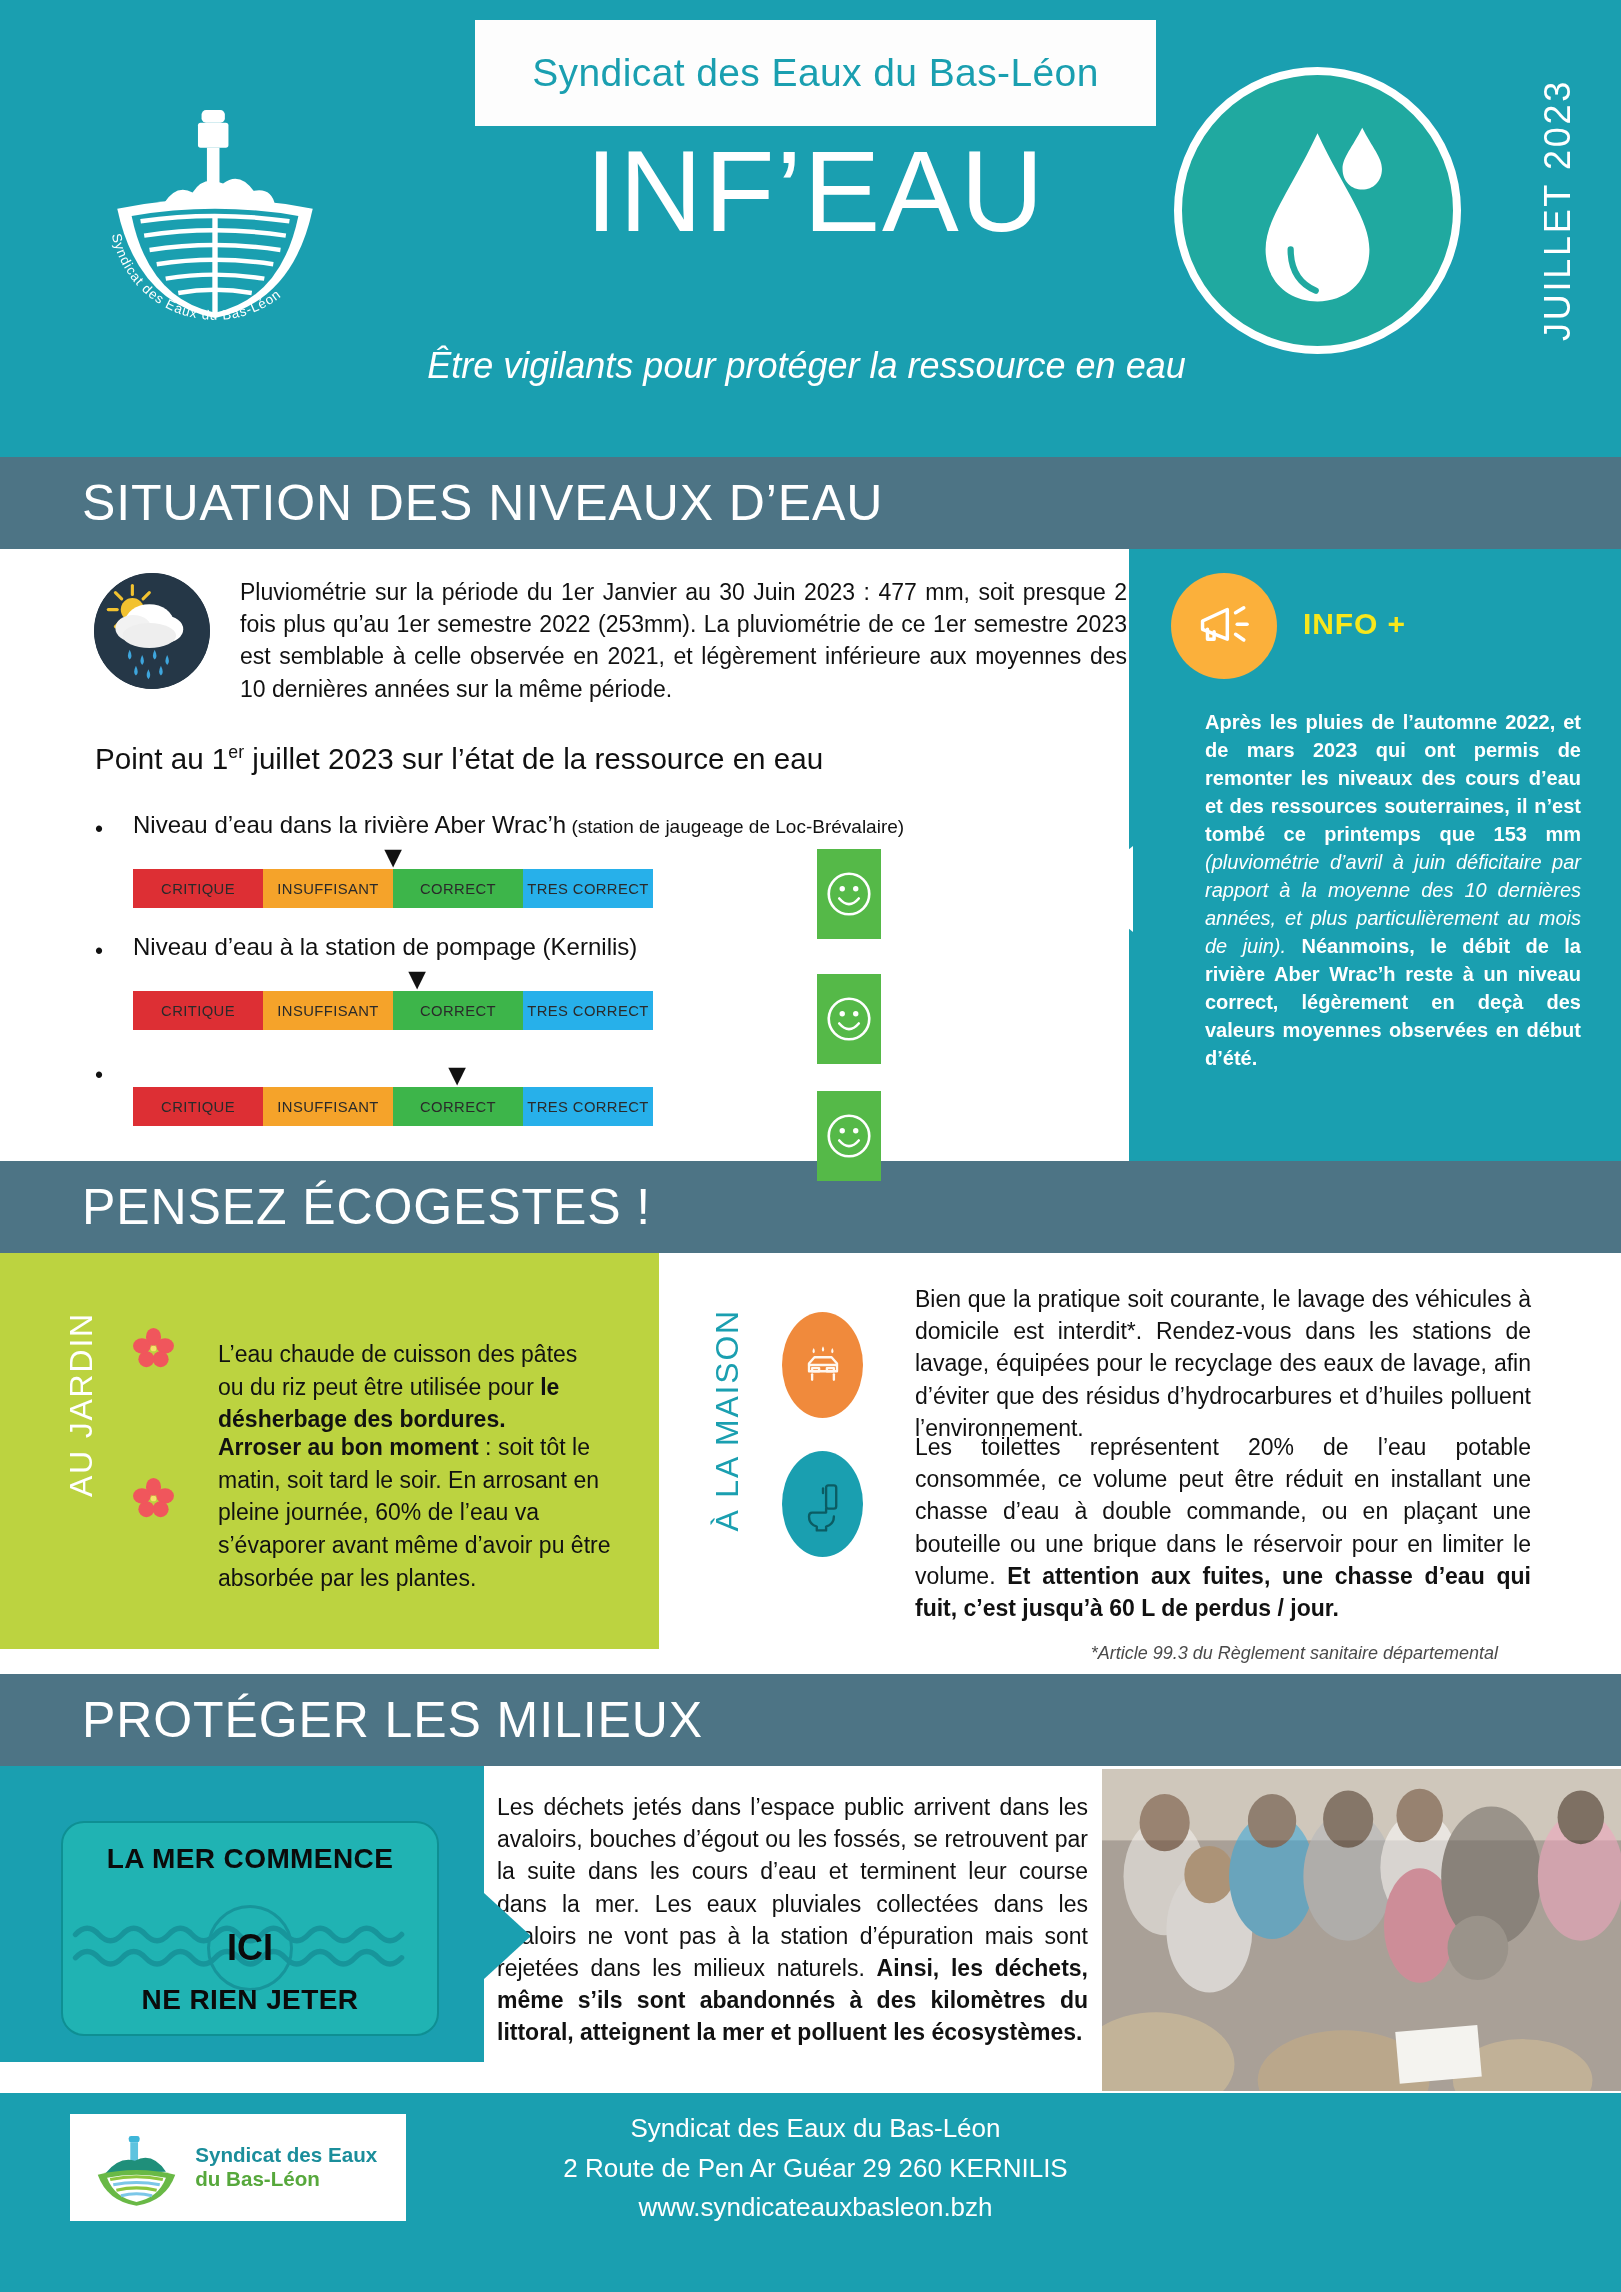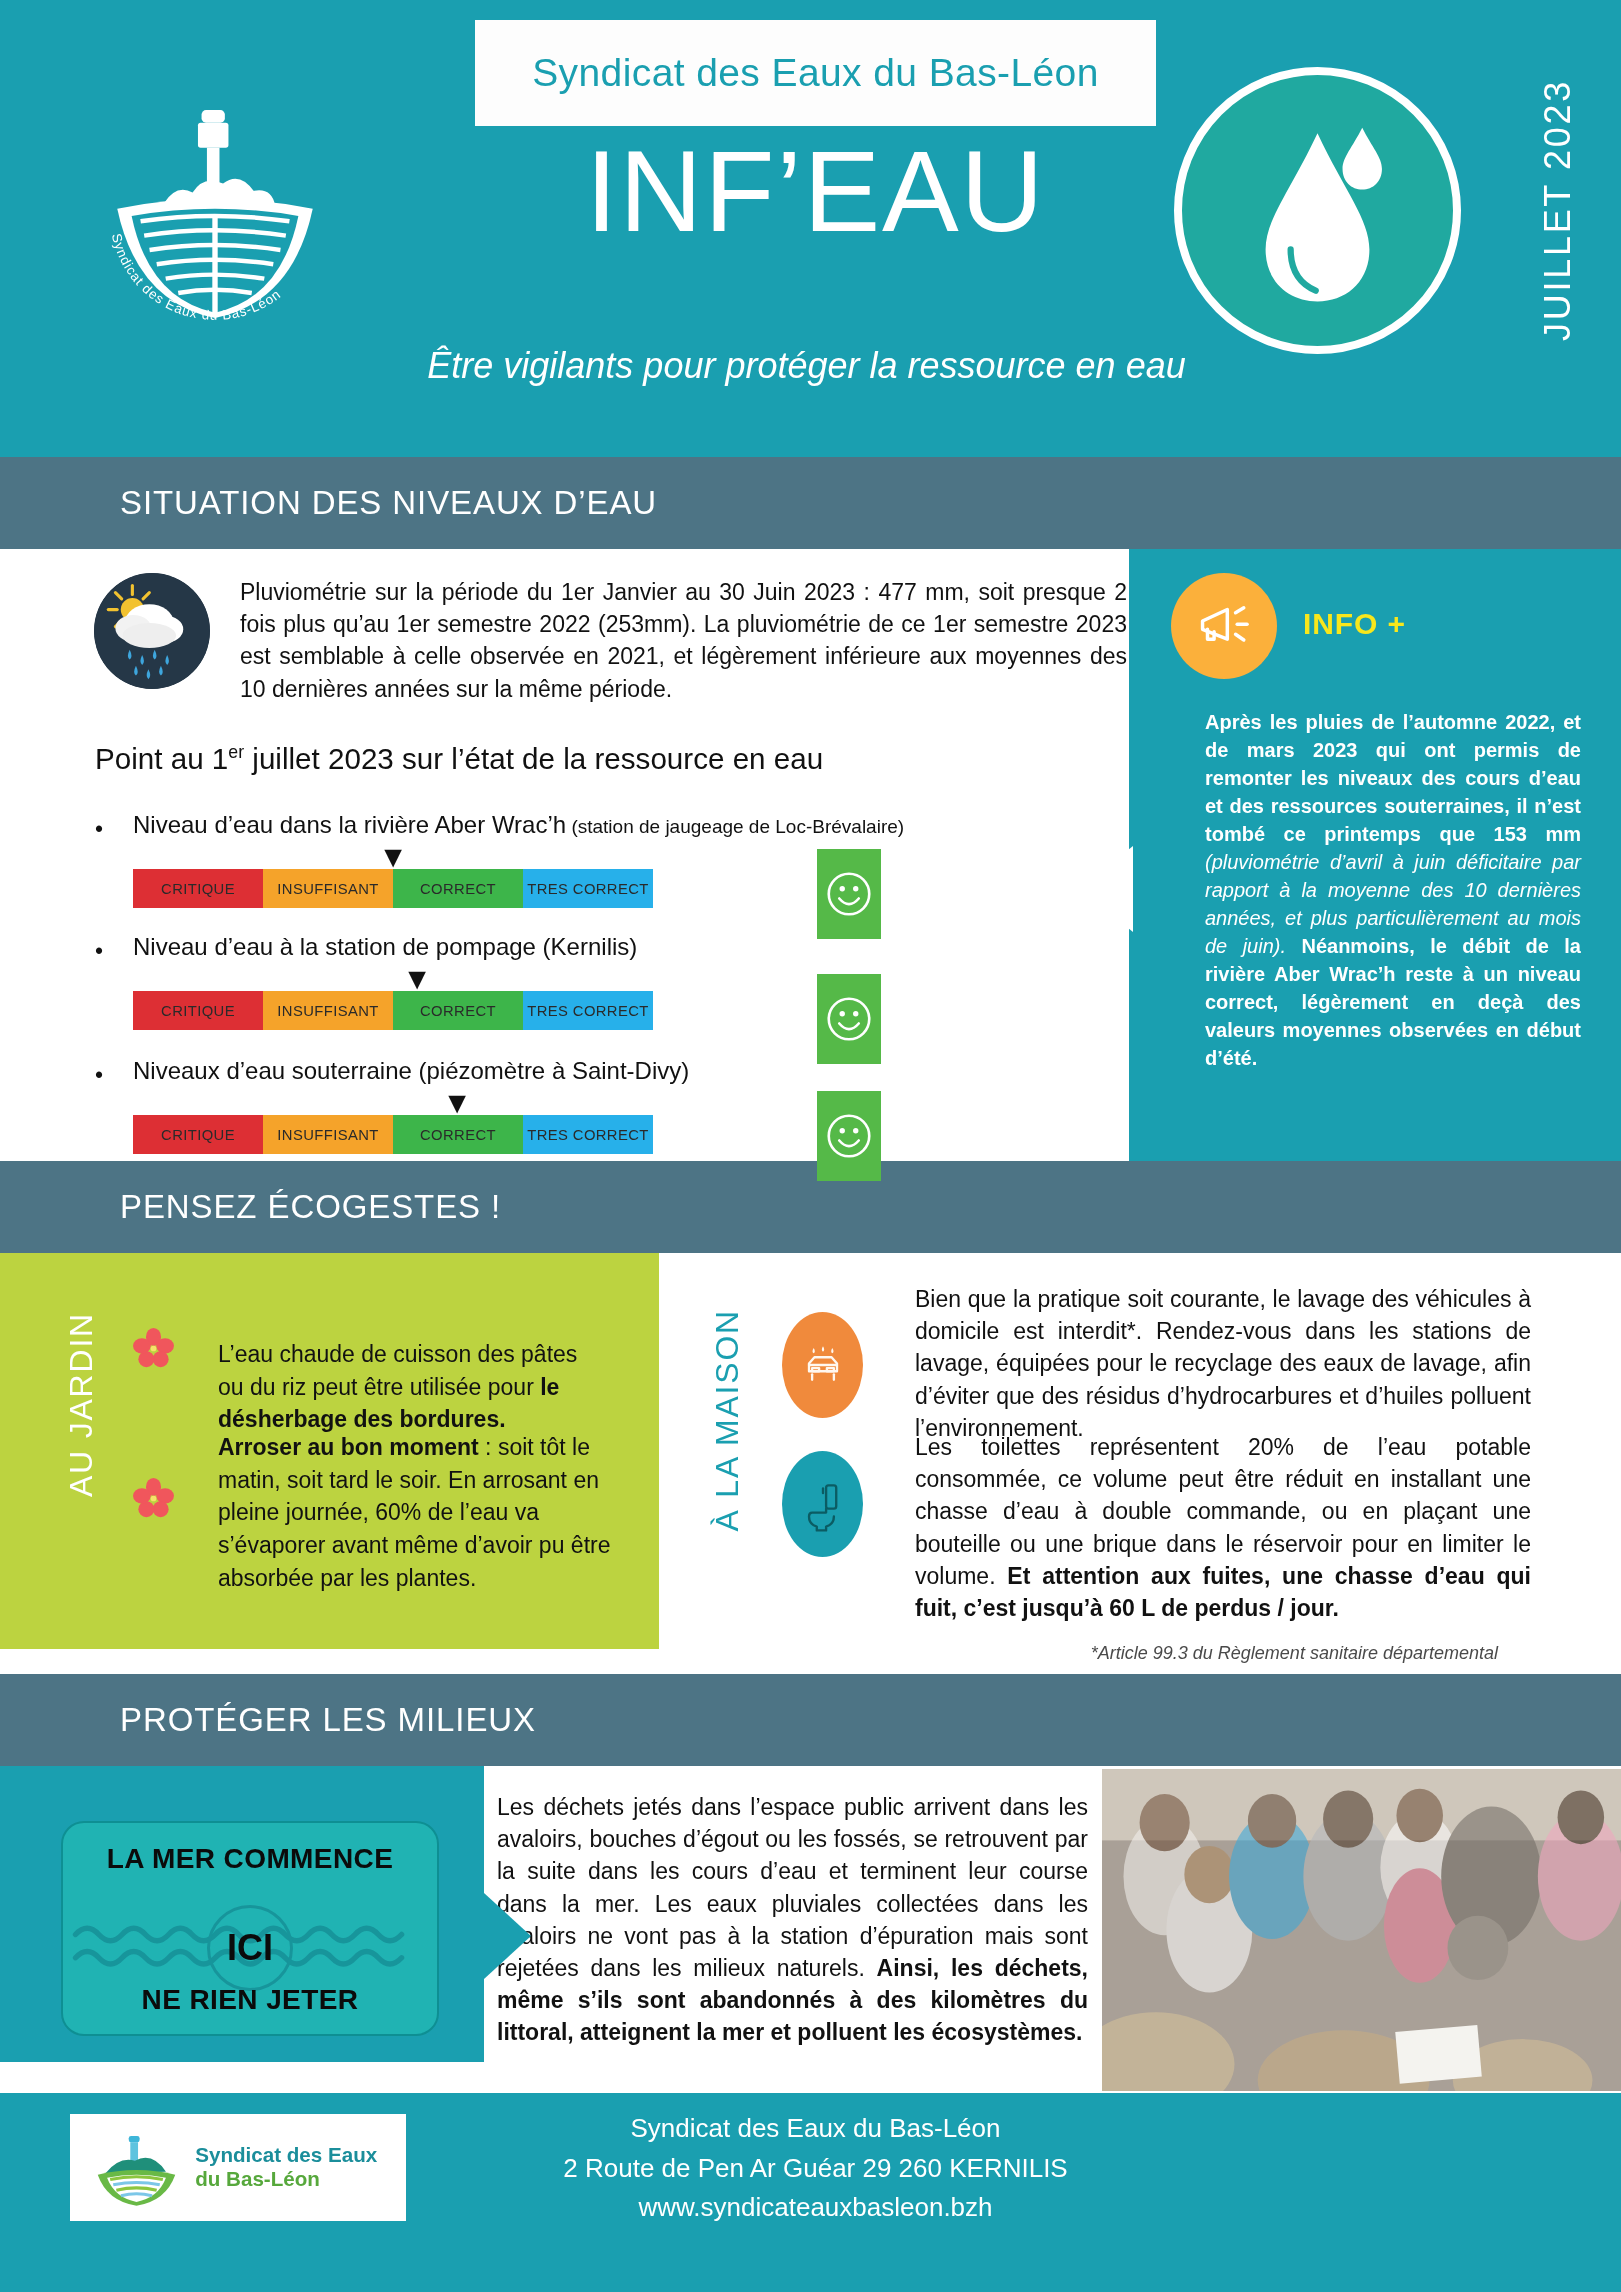--- a/index.html
+++ b/index.html
@@ -81,24 +81,24 @@
 
   
   .banner {
     background: #4d7485;
     height: 92px;
     display: flex;
     align-items: center;
   }
   .banner > span {
     color: #ffffff;
-    font-size: 33px;
+    font-size: 50px;
     font-weight: 300;
     letter-spacing: 0.9px;
-    padding-left: 120px;
+    padding-left: 82px;
   }
 
   
   .sec1 {
     position: relative;
     background: #ffffff;
     height: 612px;
     overflow: hidden;
   }
   .sec1-right-strip {
@@ -512,23 +512,20 @@
   <svg viewBox="0 0 64 64" width="48" height="48">
     <circle cx="32" cy="32" r="27" fill="none" stroke="#ffffff" stroke-width="3.5"></circle>
     <circle cx="23" cy="25" r="3.6" fill="#ffffff"></circle>
     <circle cx="41" cy="25" r="3.6" fill="#ffffff"></circle>
     <path d="M19 38 q13 15 26 0" fill="none" stroke="#ffffff" stroke-width="3.5" stroke-linecap="round"></path>
   </svg>
 </div>
 
 <div class="gauge-block" style="left:133px; top:1057px;">
   <span class="gauge-bullet">•</span>
-  <div class="gauge-label">
-    <span>Niveaux d’eau souterraine (piézomètre à Saint-Divy)</span><span class="sub"></span>
-  </div>
   <div class="bar-wrap">
     <div class="marker" style="left:324px;">▼</div>
     <div class="bar">
       <div class="bar-seg seg-critique">CRITIQUE</div>
       <div class="bar-seg seg-insuffisant">INSUFFISANT</div>
       <div class="bar-seg seg-correct">CORRECT</div>
       <div class="bar-seg seg-trescorrect">TRES CORRECT</div>
     </div>
   </div>
 </div>

